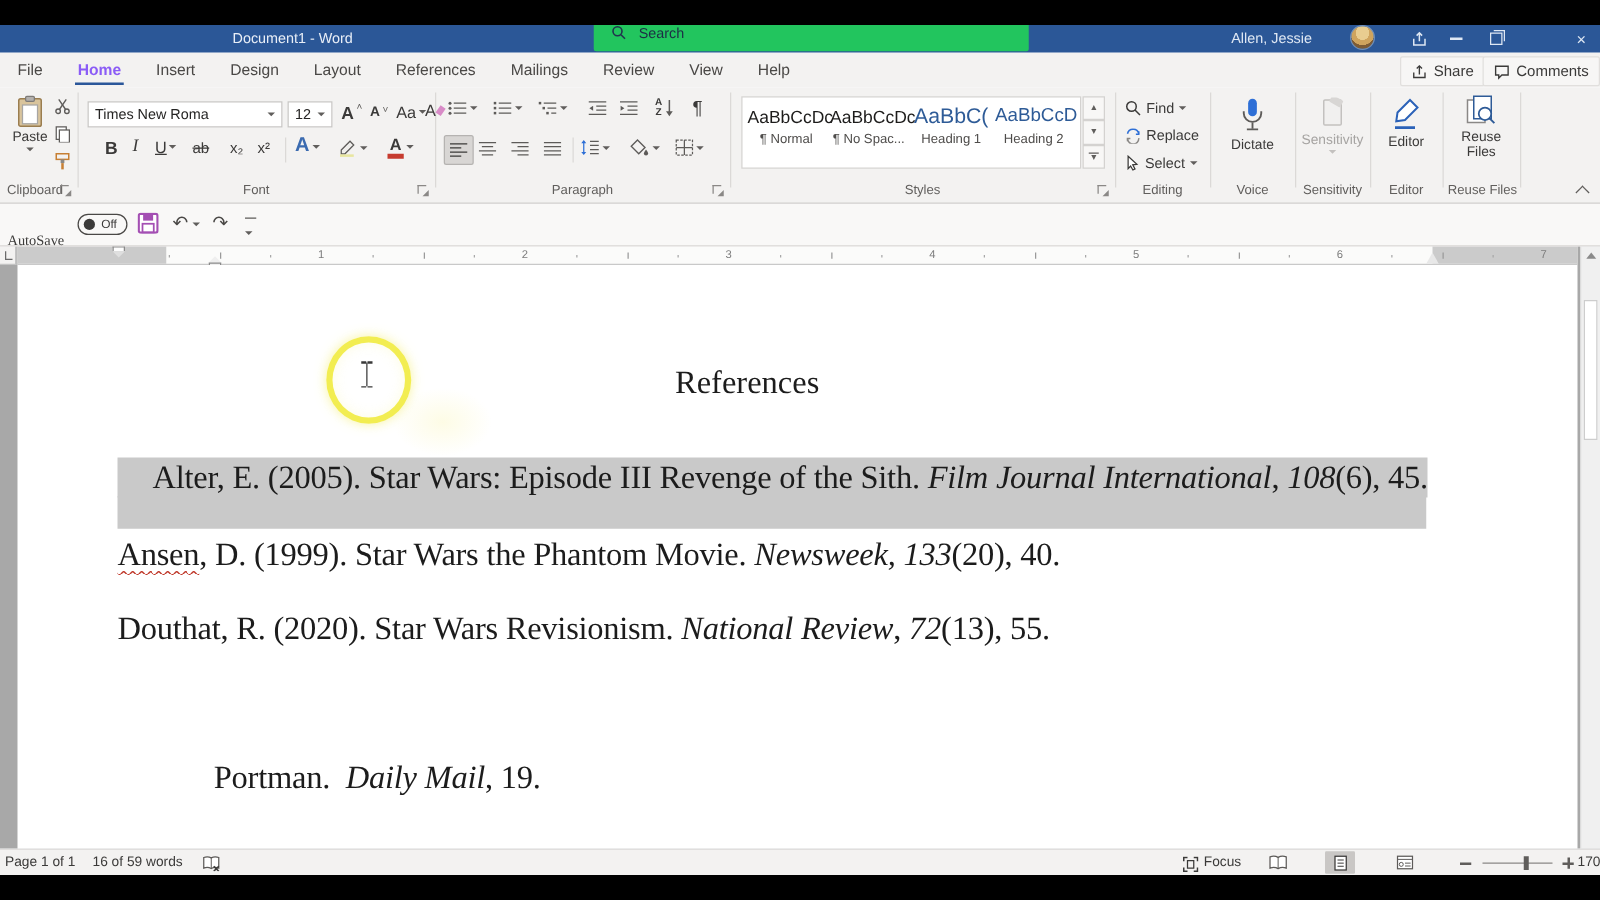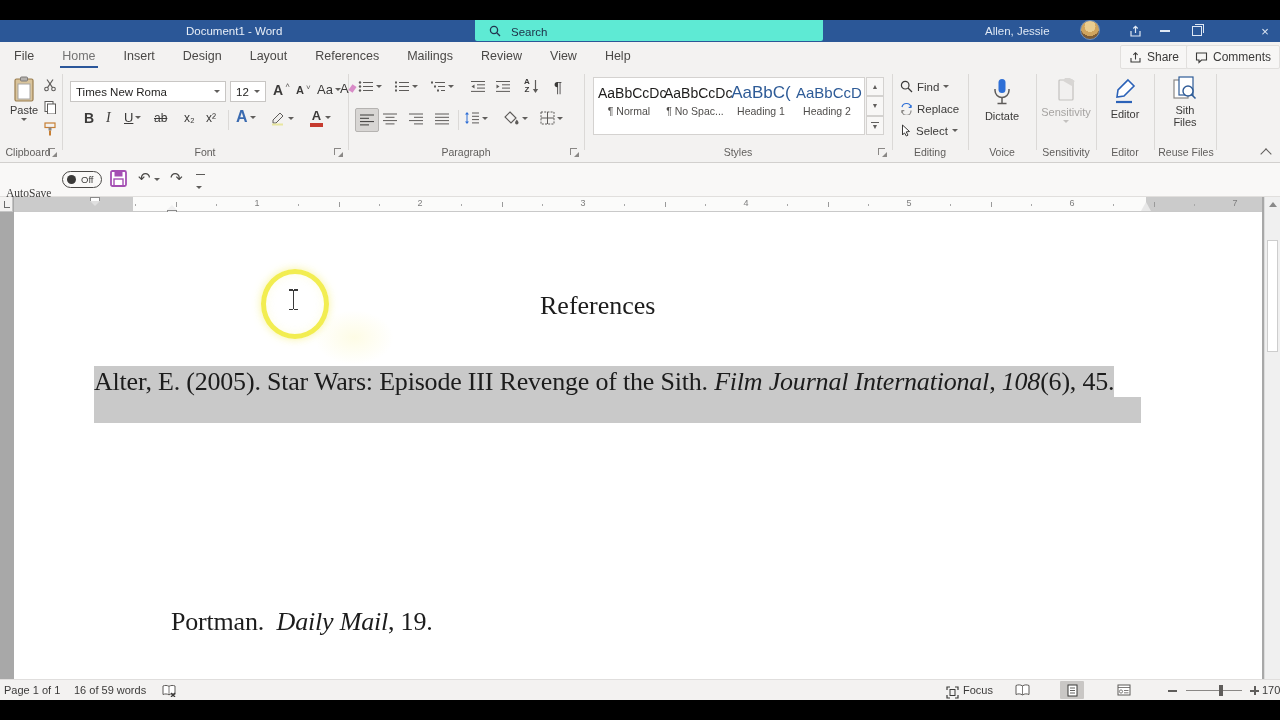--- a/index.html
+++ b/index.html
@@ -7,39 +7,39 @@
           font-family:"Liberation Sans","DejaVu Sans",sans-serif;-webkit-font-smoothing:antialiased;}
   .abs{position:absolute;}
 
   
   .bar-top{left:0;top:0;width:1280px;height:20px;background:#000;z-index:40;}
   .bar-bottom{left:0;top:700px;width:1280px;height:20px;background:#000;z-index:40;}
 
   
   .titlebar{left:0;top:20px;width:1280px;height:22px;background:#2b5797;z-index:10;}
   .tb-title{left:186px;top:0;height:22px;line-height:22px;color:#e8eef7;font-size:11.5px;}
-  .tb-search{left:475px;top:-5px;width:348px;height:26px;background:#5eead4;border-radius:2px;
-             display:flex;align-items:flex-end;padding-bottom:3px;box-sizing:border-box;}
+  .tb-search{left:475px;top:-5px;width:348px;height:26px;background:#22c55e;border-radius:2px;
+             display:flex;align-items:center;padding-bottom:3px;box-sizing:border-box;}
   .tb-search svg{margin:0 10px 1px 14px;}
   .tb-search span{color:#1d2d45;font-size:11.5px;}
   .tb-user{left:985px;top:0;height:22px;line-height:22px;color:#dfe8f4;font-size:11.5px;}
   .avatar{left:1080px;top:0;width:20px;height:20px;border-radius:50%;
           background:radial-gradient(circle at 50% 30%,#e9cd90 0 35%,#cfa45e 36% 62%,#7d5c36 63%);
           border:1px solid #6f8fb9;box-sizing:border-box;}
   .cap-btn{top:0;height:22px;width:26px;display:flex;align-items:center;justify-content:center;color:#dfe8f4;}
   .minimize-bar{width:10px;height:1.5px;background:#dfe8f4;}
   .restore-box{width:8px;height:8px;border:1px solid #dfe8f4;position:relative;background:transparent;}
   .restore-box::after{content:"";position:absolute;left:2px;top:-3px;width:8px;height:8px;border:1px solid #dfe8f4;border-bottom:none;border-left:none;}
   .close-x{font-size:13px;line-height:1;}
 
   
   .tabrow{left:0;top:42px;width:1280px;height:28px;background:#f3f2f1;z-index:9;}
   .tabs{display:flex;align-items:flex-end;height:28px;padding-left:0;}
   .tab{padding:0 14px;font-size:12.5px;color:#4a4846;height:28px;line-height:28px;position:relative;cursor:default;}
-  .tab.selected{color:#737373;font-weight:400;}
+  .tab.selected{color:#8b5cf6;font-weight:700;}
   .tab.selected::after{content:"";position:absolute;left:12px;right:12px;bottom:2px;height:2.5px;background:#2b579a;}
   .top-btn{top:3px;height:22px;display:flex;align-items:center;gap:5px;font-size:12px;color:#3b3a39;
            border:1px solid #e1dfdd;border-radius:2px;padding:0 8px;background:#f7f6f5;}
 
   
   .ribbon{left:0;top:70px;width:1280px;height:93px;background:#f3f2f1;border-bottom:1px solid #d2d0ce;box-sizing:border-box;z-index:8;}
   .vsep{position:absolute;top:4px;height:76px;width:1px;background:#dbd9d7;}
   .grp-label{position:absolute;bottom:4px;font-size:10.5px;color:#605e5c;transform:translateX(-50%);white-space:nowrap;}
   .dlg{position:absolute;bottom:5px;width:9px;height:9px;}
   .dlg::before{content:"";position:absolute;left:0;top:0;width:6px;height:6px;border-left:1px solid #8a8886;border-top:1px solid #8a8886;}
@@ -510,21 +510,21 @@
     </div>
     <div class="grp-label" style="left:1125px;">Editor</div>
 
     <div class="big-btn" style="left:1160px;top:6px;width:50px;">
       <svg width="26" height="26" viewBox="0 0 26 26">
           <rect x="2" y="4" width="14" height="18" fill="#fff" stroke="#8a8886" stroke-width="1.2"></rect>
           <rect x="7" y="1" width="14" height="18" fill="#fff" stroke="#2e5b97" stroke-width="1.2"></rect>
           <circle cx="16" cy="15" r="5" fill="#fff" stroke="#2e5b97" stroke-width="1.4"></circle>
           <line x1="19.5" y1="18.5" x2="23.5" y2="22.5" stroke="#2e5b97" stroke-width="1.6"></line>
         </svg>
-      <span>Sith</span>
+      <span>Reuse</span>
       <span style="margin-top:-2px;">Files</span>
     </div>
     <div class="grp-label" style="left:1186px;">Reuse Files</div>
 
     <div style="position:absolute;left:1262px;bottom:6px;width:9px;height:9px;">
       <span style="display:block;width:7px;height:7px;border-left:1.5px solid #605e5c;border-top:1.5px solid #605e5c;transform:rotate(45deg);margin-top:3px;"></span>
     </div>
   </div>
 
   <div class="abs qat">
@@ -584,21 +584,23 @@
           <span class="rdot" style="left: 1180.25px;"></span>
         </div>
       <div class="ind-first"></div>
       <div class="ind-hang"></div>
       <div class="ind-right"></div>
     </div>
 
     <div class="page">
       <div class="sel-band"></div>
       <div class="doc-title">References</div>
-      <div class="doc-line selected" style="left:80px;top:154px;"><span>Alter, E. (2005). Star Wars: Episode III Revenge of the Sith. </span><span class="it">Film Journal International</span><span>, </span><span class="it">108</span><span>(6), 45.</span></div>
+      <div class="doc-line selected" style="left:80px;top:154px;padding-left:28px;"><span>Alter, E. (2005). Star Wars: Episode III Revenge of the Sith. </span><span class="it">Film Journal International</span><span>, </span><span class="it">108</span><span>(6), 45.</span></div>
+      <div class="doc-line" style="left:80px;top:216px;"><span class="spell">Ansen</span><span>, D. (1999). Star Wars the Phantom Movie. </span><span class="it">Newsweek, 133</span><span>(20), 40.</span></div>
+      <div class="doc-line" style="left:80px;top:275px;"><span>Douthat, R. (2020). Star Wars Revisionism. </span><span class="it">National Review</span><span>, </span><span class="it">72</span><span>(13), 55.</span></div>
       <div class="doc-line" style="left:157px;top:394px;"><span>Portman.  </span><span class="it">Daily Mail</span><span>, 19.</span></div>
 
       <div class="hl-blob"></div>
       <div class="hl-circle"></div>
       <div class="ibeam">
         <i class="v"></i>
           <i class="t1"></i>
           <i class="t2"></i>
           <i class="b1"></i>
           <i class="b2"></i>

